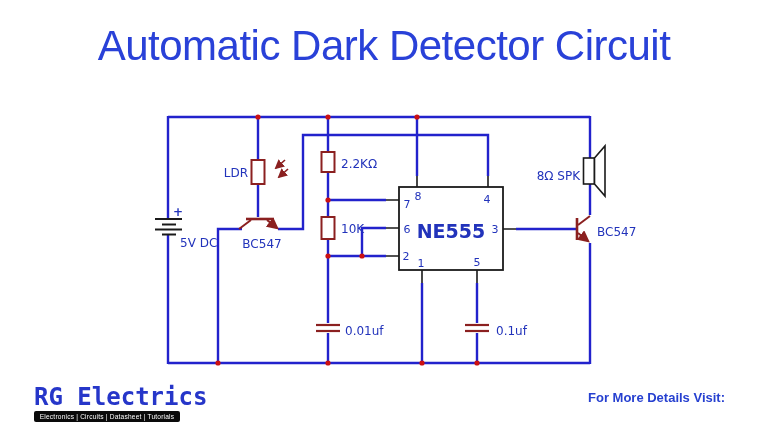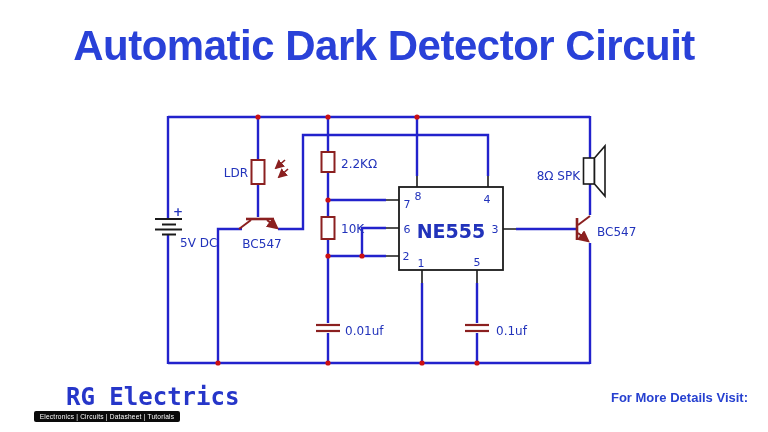--- a/index.html
+++ b/index.html
@@ -1,32 +1,32 @@
 <!DOCTYPE html>
 <html><head>
 <meta charset="utf-8">
 <style>
   html,body{margin:0;padding:0;background:#ffffff;}
   .page{position:relative;width:768px;height:432px;background:#ffffff;overflow:hidden;
         font-family:"Liberation Sans",sans-serif;}
   .title{position:absolute;top:22px;left:0;width:768px;text-align:center;
-         font-size:42px;font-weight:700;letter-spacing:-0.5px;color:#2941d8;}
+         font-size:42px;font-weight:400;letter-spacing:-0.5px;color:#2941d8;}
   .schematic{position:absolute;left:0;top:0;}
   .schematic text{font-family:"DejaVu Sans",sans-serif;fill:#2233bb;}
   .lbl{font-size:12px;}
   .pin{font-size:11px;}
   .icname{font-size:19px;font-weight:600;}
   .plus{font-size:12px;font-weight:700;}
   .footer-logo{position:absolute;left:34px;top:384px;width:150px;}
   .logo-text{font-family:"DejaVu Sans Mono",monospace;font-weight:700;font-size:24px;
-             color:#2636c9;letter-spacing:0px;line-height:26px;white-space:nowrap;margin-left:32px;}
+             color:#2636c9;letter-spacing:0px;line-height:26px;white-space:nowrap;}
   .logo-tagline{margin-top:1px;background:#0a0a0a;color:#ffffff;border-radius:2px;
                 font-size:6.6px;letter-spacing:0.2px;text-align:center;padding:2px 2px;
                 width:142px;white-space:nowrap;}
-  .footer-visit{position:absolute;left:588px;top:390px;width:160px;text-align:right;}
+  .footer-visit{position:absolute;left:588px;top:390px;width:160px;text-align:left;}
   .visit-line1{font-size:13px;font-weight:700;color:#2640d0;}
   .visit-line2{font-size:13.5px;font-weight:700;color:#cc2020;margin-top:2px;}
 </style>
 </head>
 <body>
 
 <div class="page">
 
   <div class="title">Automatic Dark Detector Circuit</div>
 

